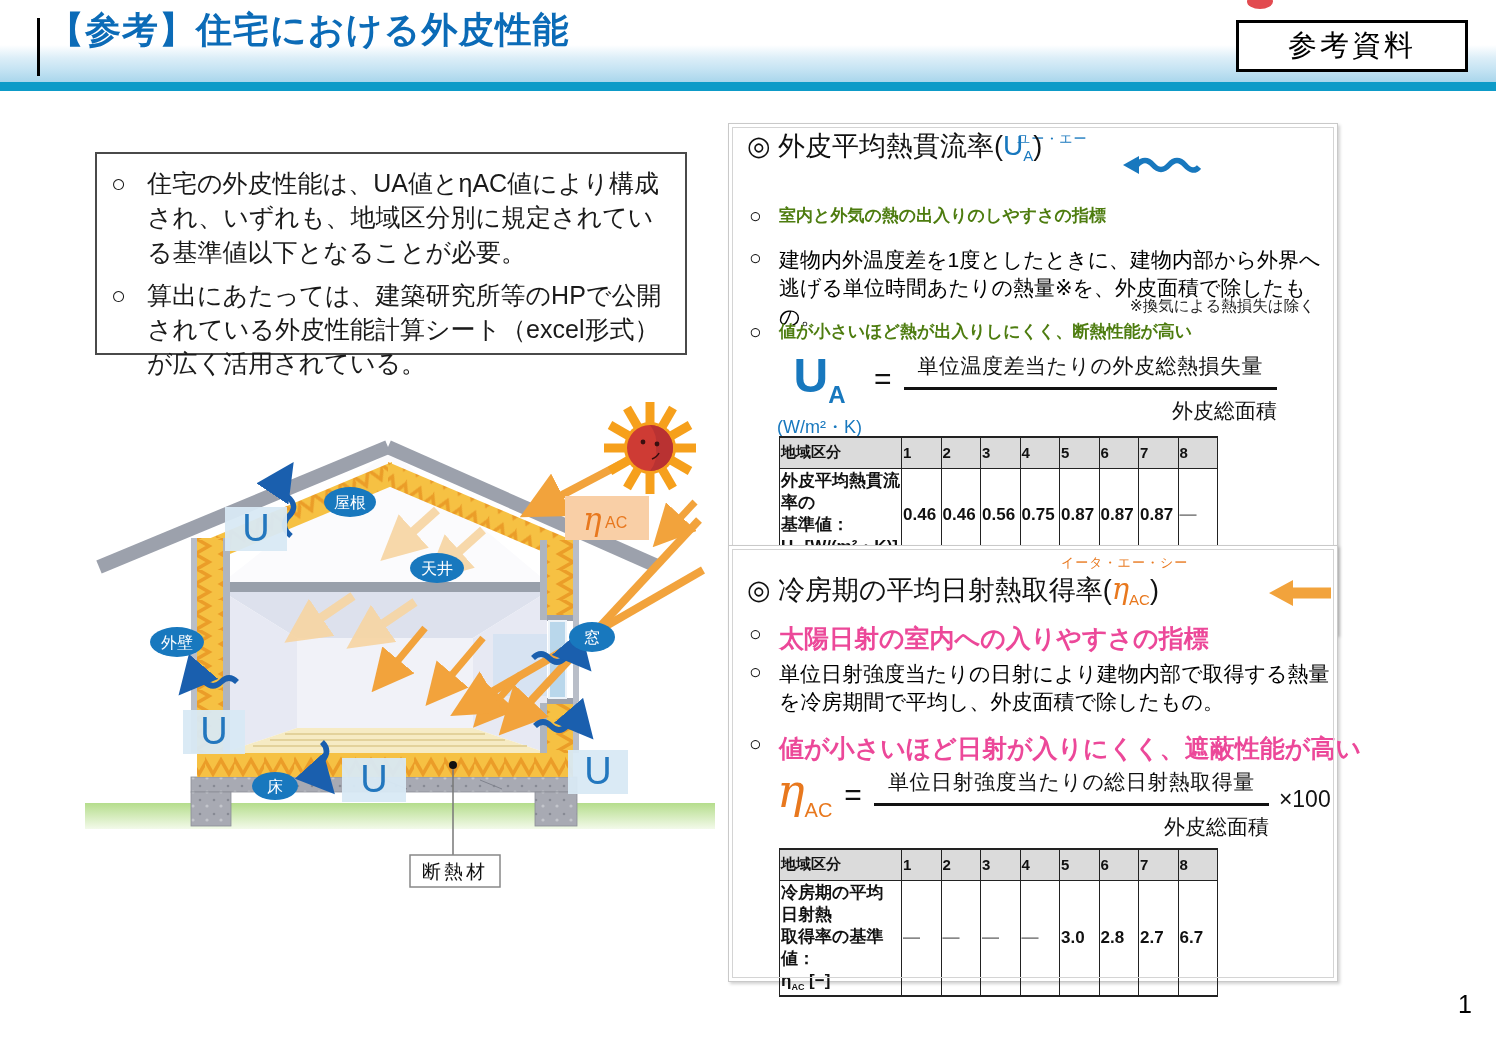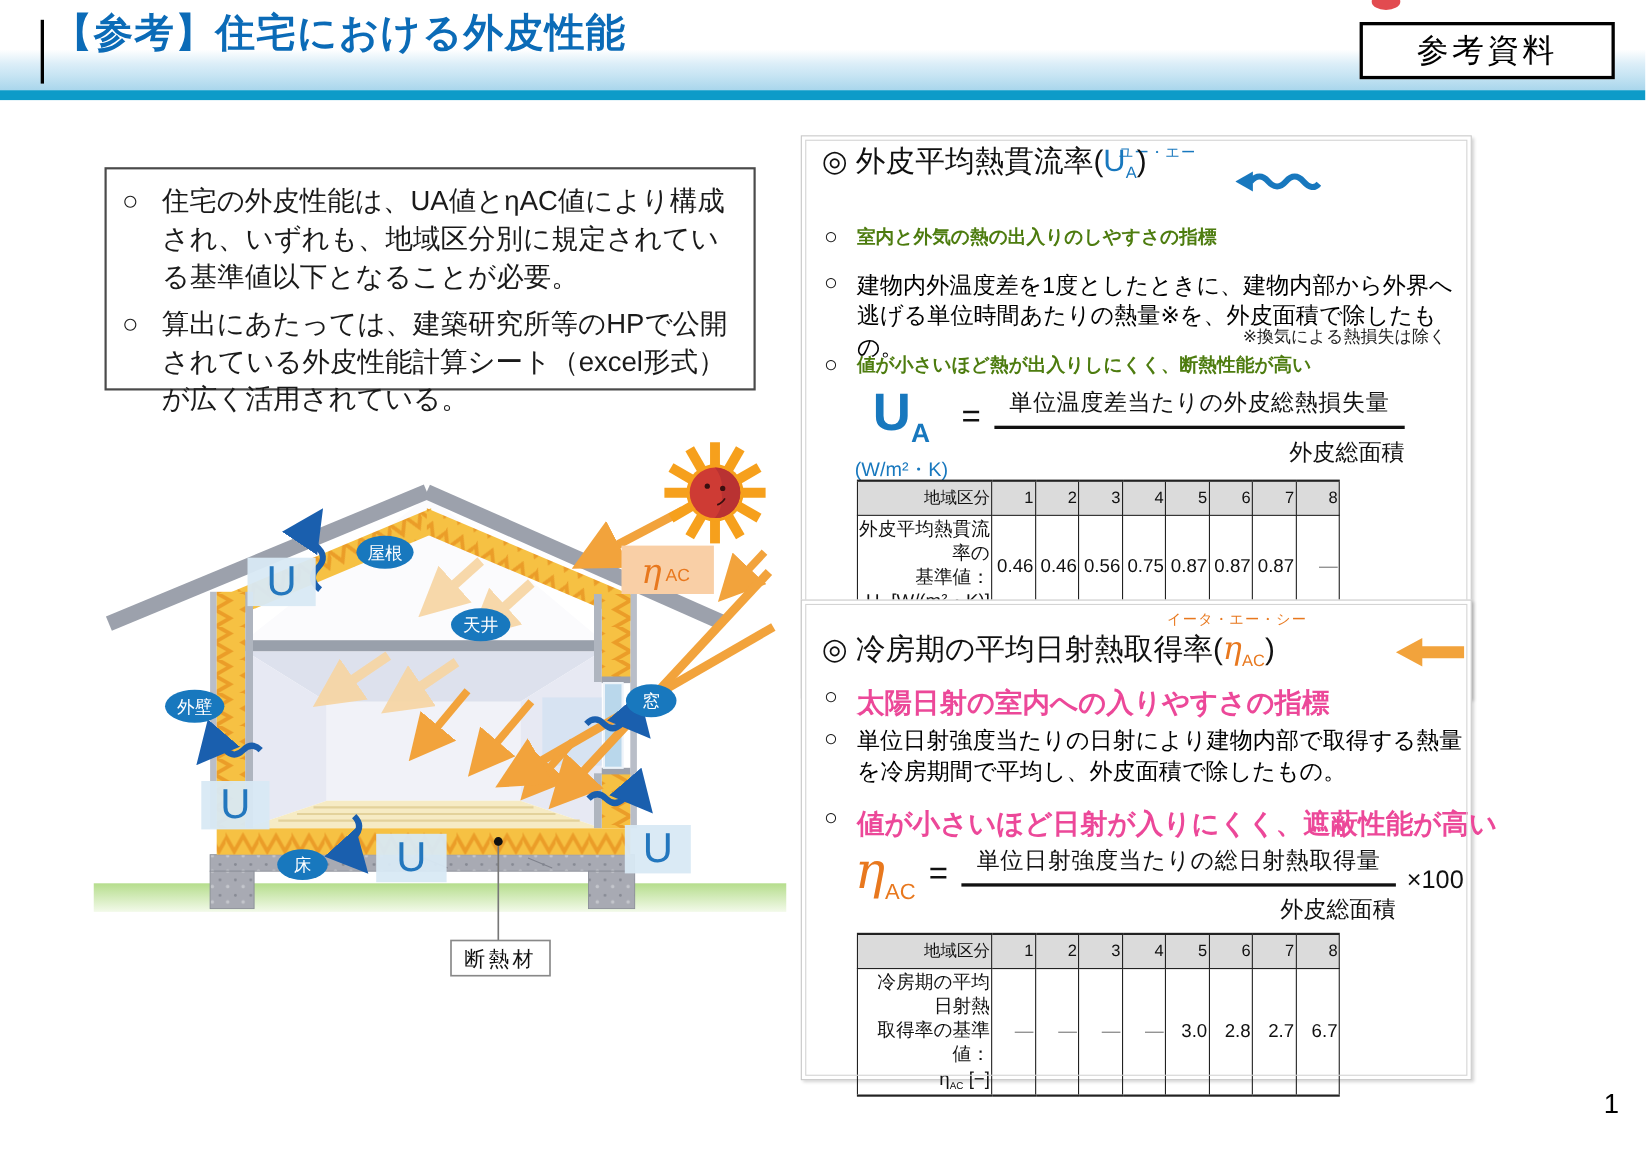--- a/index.html
+++ b/index.html
@@ -53,22 +53,22 @@
   .f-lhs .big-eta sub{font-size:20px;font-style:normal;font-family:"Liberation Sans","DejaVu Sans",sans-serif;}
   .f-unit{font-size:18px;color:#1878BE;margin-top:8px;}
   .f-eq{font-size:30px;margin:10px 12px 0 2px;}
   .frac{text-align:right;}
   .frac .num{font-size:21px;padding:0 14px 7px 14px;border-bottom:3px solid #111;letter-spacing:.5px;}
   .frac .den{font-size:21px;padding-top:7px;}
   .f-mult{font-size:23px;margin:18px 0 0 10px;}
 
   
   .rtable{position:absolute;left:50px;border-collapse:collapse;table-layout:fixed;}
-  .rtable td,.rtable th{border-left:1.5px solid #222;border-right:1.5px solid #222;text-align:right;vertical-align:middle;
-    font-weight:normal;box-sizing:border-box;margin-left:28px;}
+  .rtable td,.rtable th{border-left:1.5px solid #222;border-right:1.5px solid #222;text-align:left;vertical-align:middle;
+    font-weight:bold;box-sizing:border-box;margin-left:28px;}
   .rtable tr.hd{background:#DBDBDB;height:31px;}
   .rtable tr.hd th{font-size:15px;border-top:2.5px solid #222;border-bottom:1.5px solid #222;}
   .rtable tr.dt td{font-size:17px;border-bottom:2.5px solid #222;}
   .t1 tr.dt{height:62px;}
   .t2 tr.dt{height:66px;}
   .rtable .lbl{font-size:13px;line-height:1.3;}
   .rtable .lbl sub{font-size:9px;}
   .muted{color:#888;}
 
   .pageno{position:absolute;left:1458px;top:990px;font-size:25px;color:#000;}

